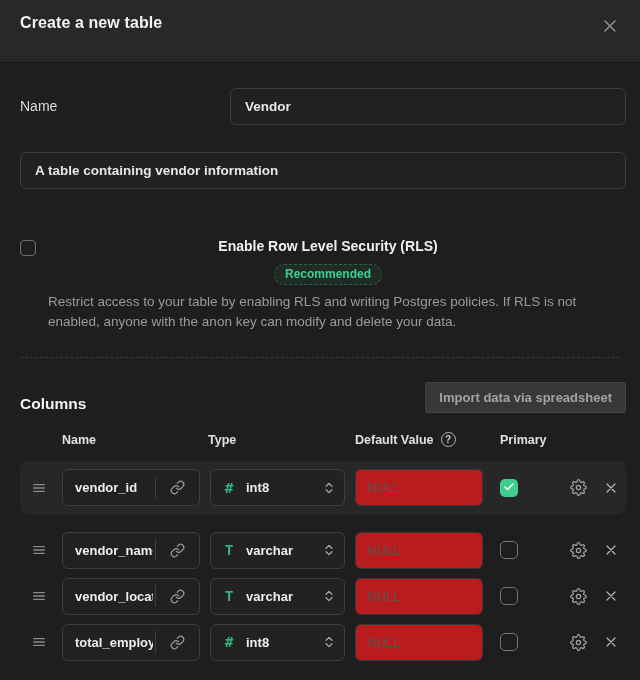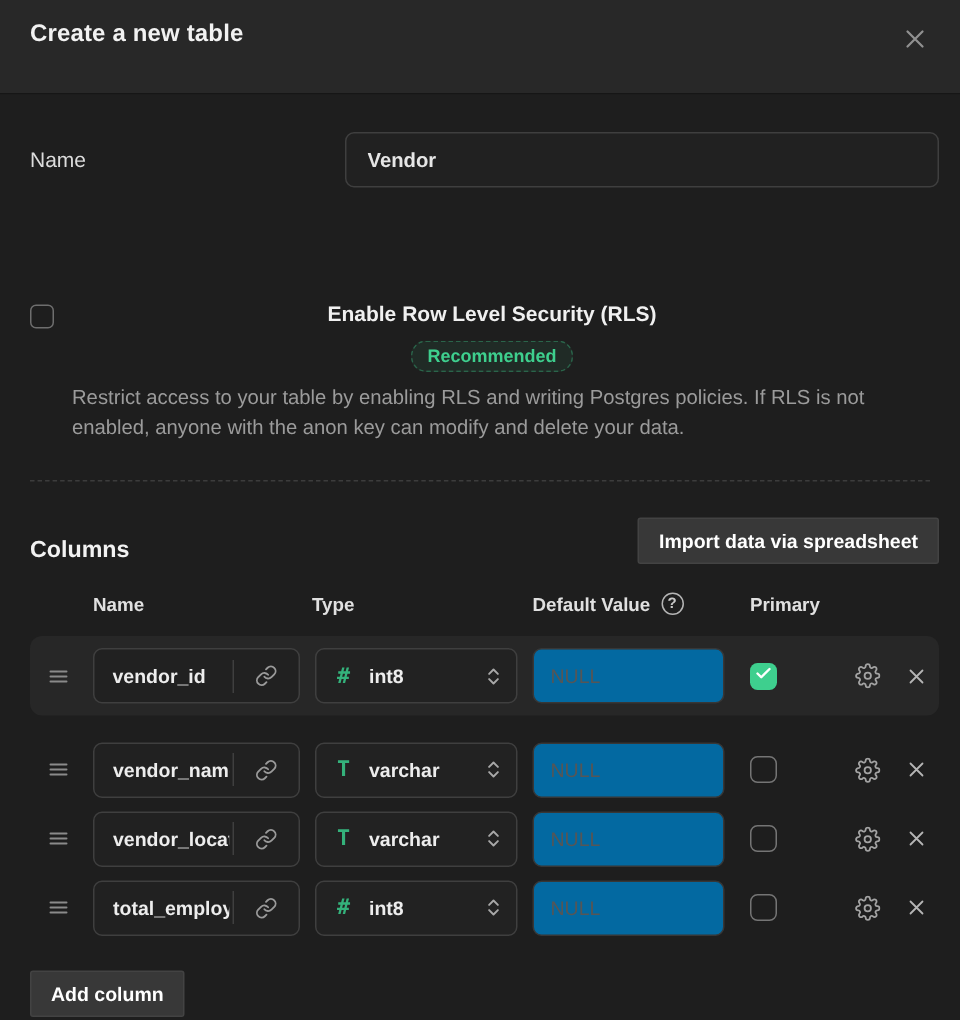--- a/index.html
+++ b/index.html
@@ -61,21 +61,21 @@
   
   .section-divider { border: none; border-top: 1px dashed #3c3c3c; margin: 25px 20px 0 20px; }
   
   .columns-bar {
     display: flex; align-items: flex-end; justify-content: space-between;
     margin: 24px 14px 0 20px;
   }
   .columns-heading { font-size: 15.5px; font-weight: bold; color: #f2f2f2; }
   .gray-btn {
     background: #383838; border: 1px solid #434343; border-radius: 2px;
-    color: #ffffff; font-size: 13px; font-weight: bold;
+    color: #a3a3a3; font-size: 13px; font-weight: bold;
     font-family: "Liberation Sans", sans-serif;
     padding: 7px 13px; cursor: pointer;
   }
   
   .table-head {
     display: flex; align-items: center;
     margin: 19px 14px 0 20px; padding-left: 42px;
     font-size: 12.5px; font-weight: bold; color: #e0e0e0;
   }
   .th-name { width: 146px; }
@@ -116,21 +116,21 @@
   }
   .type-glyph {
     width: 16px; text-align: center;
     color: #34b27b; font-size: 14.5px; font-weight: bold;
     font-family: "DejaVu Sans Mono", monospace;
   }
   .type-label { flex: 1; margin-left: 9px; font-size: 13px; font-weight: bold; color: #ededed; }
   .chevrons { color: #a8a8a8; display: flex; }
   .default-input {
     margin-left: 10px; width: 128px; height: 37px;
-    background: #0369a1; border: 1px solid #373737; border-radius: 6px;
+    background: #b91c1c; border: 1px solid #373737; border-radius: 6px;
     color: #e6e6e6; font-size: 13px; padding: 0 11px; outline: none;
     font-family: "Liberation Sans", sans-serif;
   }
   .default-input::placeholder { color: #565656; }
   .primary-checkbox {
     margin-left: 17px; width: 18px; height: 18px; flex: none;
     border-radius: 5px; cursor: pointer;
     display: flex; align-items: center; justify-content: center;
   }
   .primary-checkbox.unchecked { border: 1.5px solid #757575; background: transparent; }
@@ -153,20 +153,21 @@
     </span>
   </button>
 </div>
 
 <div class="form-row name-row">
   <div class="form-label">Name</div>
   <input class="text-input" type="text" value="Vendor" style="">
 </div>
 
 <div class="form-row desc-row">
+  <input class="text-input" type="text" value="A table containing vendor information" style="">
 </div>
 
 <div class="rls-block">
   <div class="rls-checkbox"></div>
   <div class="rls-content">
     <div class="rls-title-line">
       <span class="rls-title">Enable Row Level Security (RLS)</span>
       <span class="rls-badge">Recommended</span>
     </div>
     <div class="rls-desc">Restrict access to your table by enabling RLS and writing Postgres policies. If RLS is not enabled, anyone with the anon key can modify and delete your data.</div>

